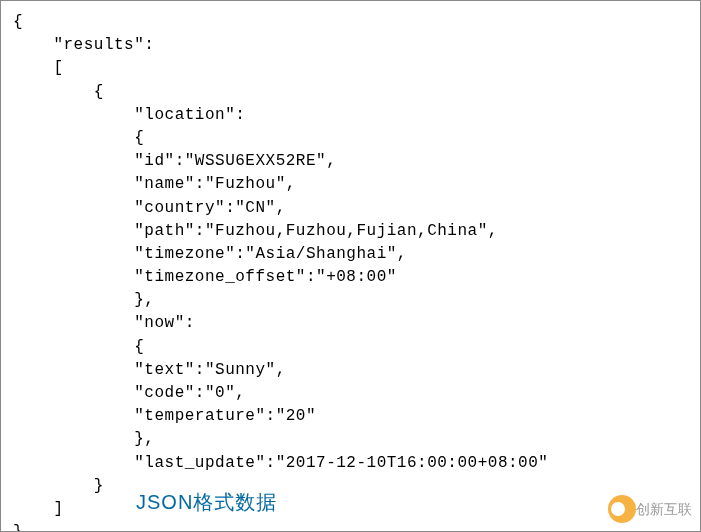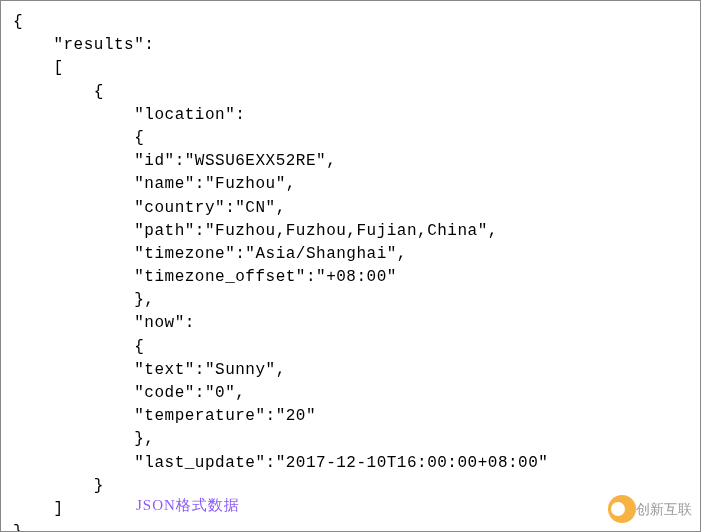--- a/index.html
+++ b/index.html
@@ -18,23 +18,23 @@
       border: 1px solid #888;
       position: relative;
       line-height: 1.45;
       letter-spacing: 0.5px;
       overflow: hidden;
     }
     .line {
       white-space: pre;
     }
     .caption {
-      color: #8b5cf6;
-      font-family: Liberation Serif, serif;
-      font-size: 15px;
+      color: #0369a1;
+      font-family: Liberation Sans, sans-serif;
+      font-size: 20px;
       position: absolute;
       left: 135px;
       bottom: 14px;
       letter-spacing: 1px;
     }
     .watermark {
       position: absolute;
       right: 8px;
       bottom: 8px;
       display: flex;

